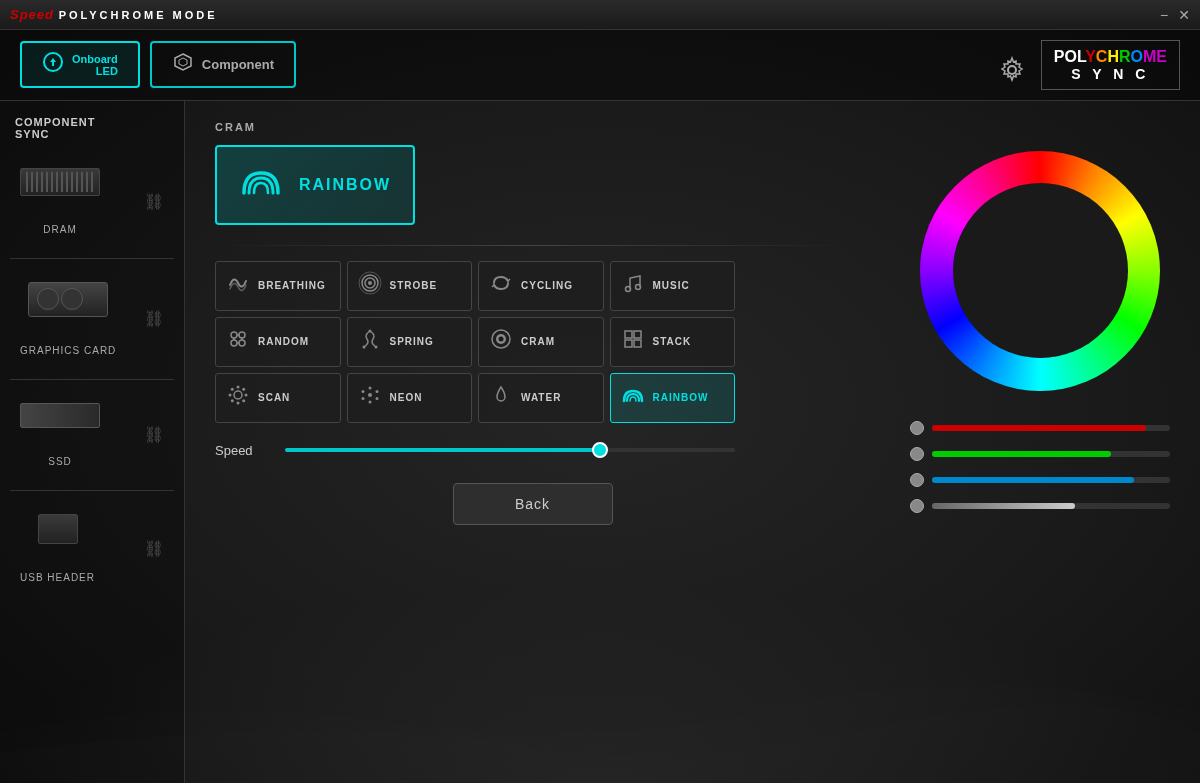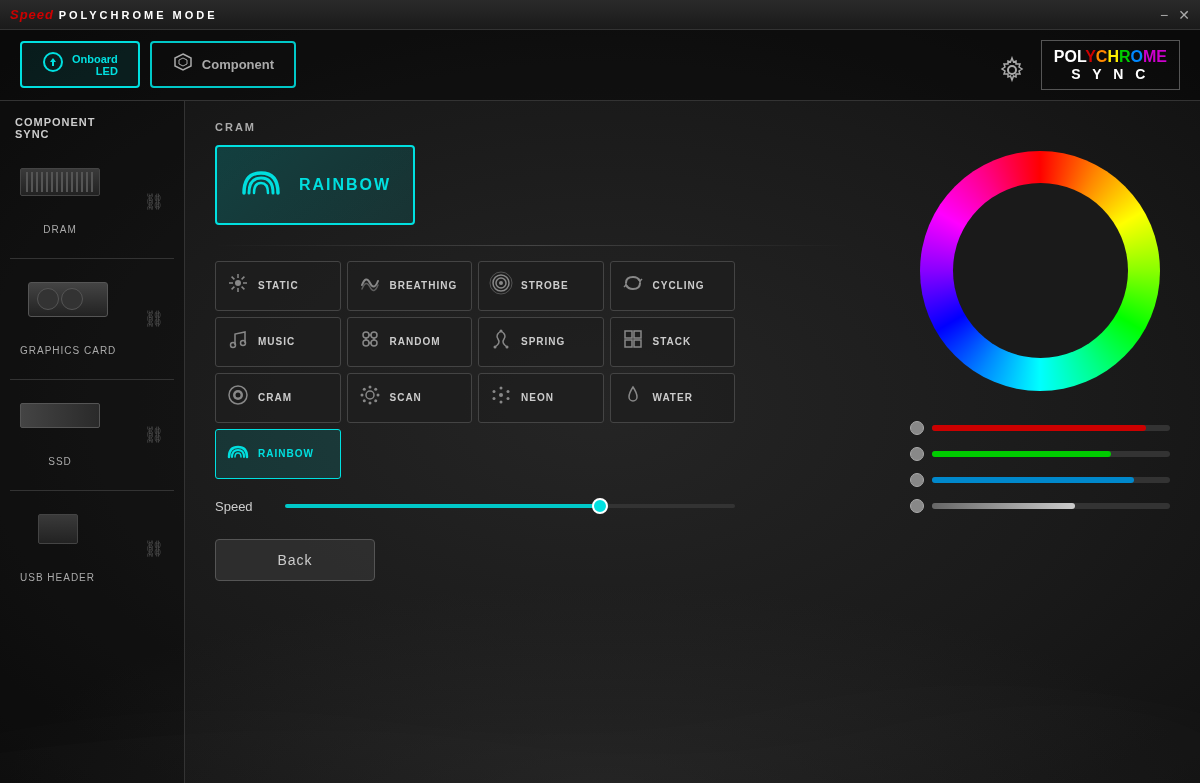--- a/index.html
+++ b/index.html
@@ -381,20 +381,21 @@
       height: 16px;
       background: #00e0e0;
       border-radius: 50%;
       border: 2px solid #fff;
       cursor: grab;
     }
 
     
     .back-section {
       display: flex;
+      justify-content: center;
       margin-top: 25px;
     }
     .back-btn {
       width: 160px;
       padding: 12px 0;
       background: rgba(50,50,50,0.8);
       border: 1px solid #555;
       border-radius: 4px;
       color: #ccc;
       font-size: 14px;
@@ -616,36 +617,20 @@
           </svg>
         </span>
         <span class="rainbow-hero-text">RAINBOW</span>
       </div>
 
       <div class="section-divider"></div>
 
       <div class="mode-grid">
 
 
-        <div class="mode-btn">
-          <span class="mode-btn-icon">
-            <svg width="24" height="24" viewBox="0 0 24 24" fill="none">
-              <circle cx="12" cy="12" r="3" fill="#888"></circle>
-              <line x1="12" y1="3" x2="12" y2="7" stroke="#888" stroke-width="1.5"></line>
-              <line x1="12" y1="17" x2="12" y2="21" stroke="#888" stroke-width="1.5"></line>
-              <line x1="3" y1="12" x2="7" y2="12" stroke="#888" stroke-width="1.5"></line>
-              <line x1="17" y1="12" x2="21" y2="12" stroke="#888" stroke-width="1.5"></line>
-              <line x1="5.6" y1="5.6" x2="8.4" y2="8.4" stroke="#888" stroke-width="1.5"></line>
-              <line x1="15.6" y1="15.6" x2="18.4" y2="18.4" stroke="#888" stroke-width="1.5"></line>
-              <line x1="18.4" y1="5.6" x2="15.6" y2="8.4" stroke="#888" stroke-width="1.5"></line>
-              <line x1="8.4" y1="15.6" x2="5.6" y2="18.4" stroke="#888" stroke-width="1.5"></line>
-            </svg>
-          </span>
-          <span>STATIC</span>
-        </div>
 
         <div class="mode-btn">
           <span class="mode-btn-icon">
             <svg width="24" height="24" viewBox="0 0 24 24" fill="none">
               <path d="M4 14 Q8 4 12 12 Q16 20 20 10" stroke="#888" stroke-width="2" fill="none" stroke-linecap="round"></path>
               <path d="M4 18 Q8 8 12 16 Q16 24 20 14" stroke="#888" stroke-width="1.5" fill="none" stroke-linecap="round" opacity="0.6"></path>
             </svg>
           </span>
           <span>BREATHING</span>
         </div>
@@ -711,38 +696,38 @@
               <circle cx="6" cy="20" r="1.5" fill="#888"></circle>
               <circle cx="18" cy="20" r="1.5" fill="#888"></circle>
             </svg>
           </span>
           <span>SPRING</span>
         </div>
 
         <div class="mode-btn">
           <span class="mode-btn-icon">
             <svg width="24" height="24" viewBox="0 0 24 24" fill="none">
+              <circle cx="12" cy="12" r="9" stroke="#888" stroke-width="1.5" fill="none"></circle>
+              <circle cx="12" cy="12" r="5" fill="#888"></circle>
+              <circle cx="12" cy="12" r="2.5" fill="#1a1a1a"></circle>
+            </svg>
+          </span>
+          <span>CRAM</span>
+        </div>
+
+        <div class="mode-btn">
+          <span class="mode-btn-icon">
+            <svg width="24" height="24" viewBox="0 0 24 24" fill="none">
               <rect x="4" y="4" width="7" height="7" stroke="#888" stroke-width="1.5" fill="none"></rect>
               <rect x="13" y="4" width="7" height="7" stroke="#888" stroke-width="1.5" fill="none"></rect>
               <rect x="4" y="13" width="7" height="7" stroke="#888" stroke-width="1.5" fill="none"></rect>
               <rect x="13" y="13" width="7" height="7" stroke="#888" stroke-width="1.5" fill="none"></rect>
             </svg>
           </span>
           <span>STACK</span>
-        </div>
-
-        <div class="mode-btn">
-          <span class="mode-btn-icon">
-            <svg width="24" height="24" viewBox="0 0 24 24" fill="none">
-              <circle cx="12" cy="12" r="9" stroke="#888" stroke-width="1.5" fill="none"></circle>
-              <circle cx="12" cy="12" r="5" fill="#888"></circle>
-              <circle cx="12" cy="12" r="2.5" fill="#1a1a1a"></circle>
-            </svg>
-          </span>
-          <span>CRAM</span>
         </div>
 
         <div class="mode-btn">
           <span class="mode-btn-icon">
             <svg width="24" height="24" viewBox="0 0 24 24" fill="none">
               <circle cx="12" cy="12" r="4" stroke="#888" stroke-width="1.5" fill="none"></circle>
               <circle cx="12" cy="4" r="1.5" fill="#888"></circle>
               <circle cx="12" cy="20" r="1.5" fill="#888"></circle>
               <circle cx="4" cy="12" r="1.5" fill="#888"></circle>
               <circle cx="20" cy="12" r="1.5" fill="#888"></circle>

